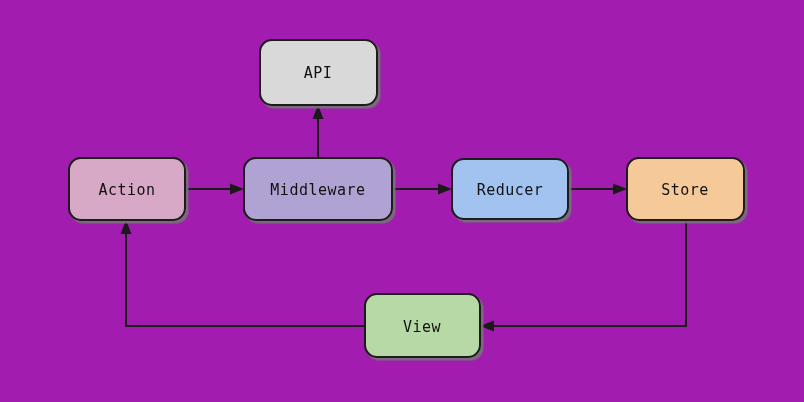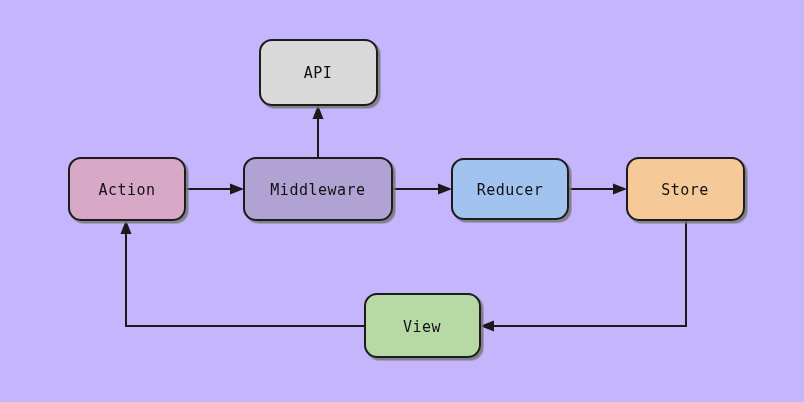--- a/index.html
+++ b/index.html
@@ -4,21 +4,21 @@
 <style>
   html, body {
     margin: 0;
     padding: 0;
     background: #ffffff;
   }
   #canvas {
     position: relative;
     width: 804px;
     height: 402px;
-    background: #c4b5fd;
+    background: #a21caf;
     overflow: hidden;
     font-family: "DejaVu Sans Mono", "Liberation Mono", monospace;
   }
   #diagram-svg {
     position: absolute;
     left: 0;
     top: 0;
     width: 804px;
     height: 402px;
   }

